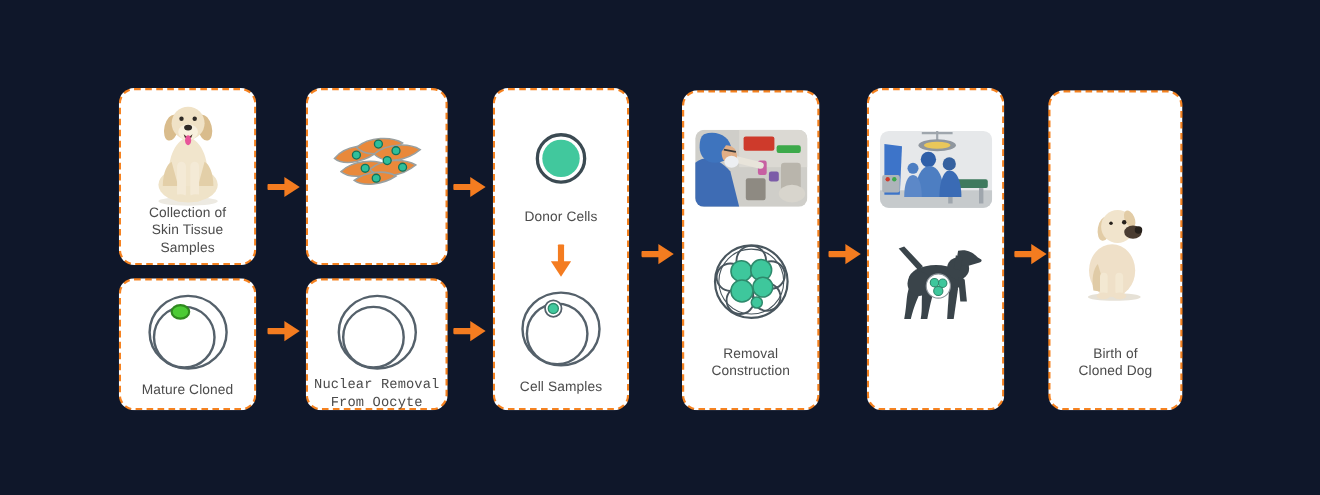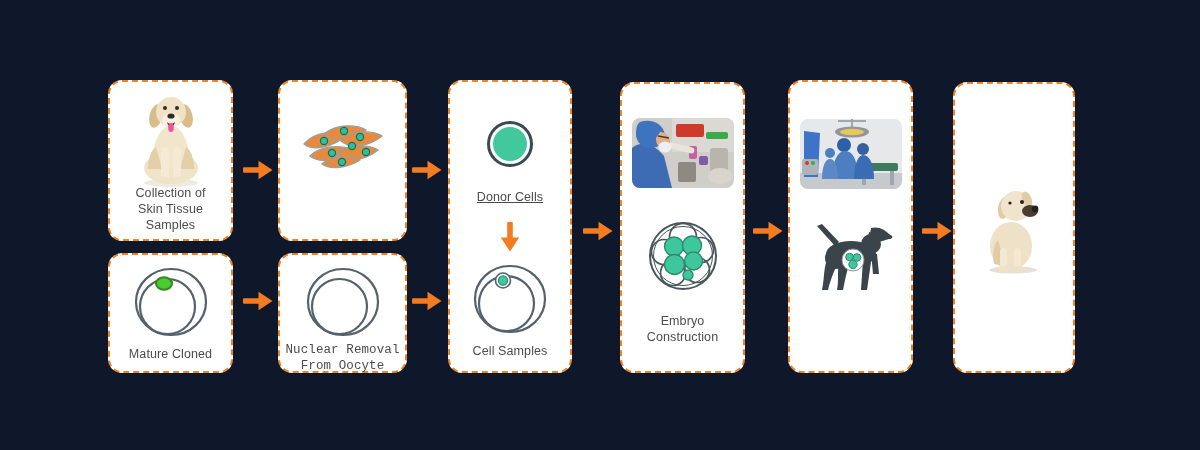--- a/index.html
+++ b/index.html
@@ -109,21 +109,21 @@
 From Oocyte</div>
   </div>
 
   <div class="step-box" id="box-fusion">
     <span class="icon center-x" style="top:38px;width:48px;height:48px;">
       <svg width="48" height="48" viewBox="0 0 48 48">
         <circle cx="24" cy="24" r="21.5" fill="#ffffff" stroke="#3B4A52" stroke-width="3"></circle>
         <circle cx="24" cy="24" r="17" fill="#41C89D"></circle>
       </svg>
     </span>
-    <div class="label" style="top:108px;text-decoration:underline;">Donor Cells</div>
+    <div class="label" style="top:108px;">Donor Cells</div>
     <span class="arrow center-x" style="top:140px;width:20px;height:30px;">
       <svg width="20" height="30" viewBox="0 0 20 30">
         <g fill="#F47C20">
           <rect x="7.2" y="0" width="5.6" height="17" rx="1"></rect>
           <polygon points="0.8,15.5 10,29.5 19.2,15.5"></polygon>
         </g>
       </svg>
     </span>
     <span class="icon center-x" style="top:182px;width:76px;height:72px;">
       <svg width="76" height="72" viewBox="0 0 76 72">
@@ -169,21 +169,21 @@
         </g>
         <g fill="#3EC79C" stroke="#2E8A6C" stroke-width="1.4">
           <circle cx="27" cy="26.5" r="9.5"></circle>
           <circle cx="45" cy="25.5" r="9.5"></circle>
           <circle cx="46.5" cy="41" r="9"></circle>
           <circle cx="27.5" cy="44.5" r="10"></circle>
           <circle cx="41" cy="55" r="5"></circle>
         </g>
       </svg>
     </span>
-    <div class="label" style="top:230px;">Embryo
+    <div class="label" style="top:230px;">Removal
 Construction</div>
   </div>
 
   <div class="step-box" id="box-transfer">
     <span class="icon photo center-x" style="top:37px;width:102px;height:70px;">
       <svg width="102" height="70" viewBox="0 0 102 70">
         <rect width="102" height="70" fill="#E6E8EA"></rect>
         <rect x="0" y="54" width="102" height="16" fill="#C6CACC"></rect>
         <line x1="52" y1="0" x2="52" y2="9" stroke="#9FA6AD" stroke-width="2"></line>
         <line x1="38" y1="2" x2="66" y2="2" stroke="#9FA6AD" stroke-width="2"></line>
@@ -240,20 +240,22 @@
         <ellipse cx="36" cy="83" rx="6" ry="3" fill="#EFE0C8"></ellipse>
         <ellipse cx="22" cy="22" rx="6" ry="11" fill="#E2CCA6" transform="rotate(10 22 22)"></ellipse>
         <circle cx="34" cy="20" r="15" fill="#F1E4CC"></circle>
         <ellipse cx="45" cy="13" rx="4.5" ry="8" fill="#E2CCA6" transform="rotate(-24 45 13)"></ellipse>
         <ellipse cx="48" cy="25" rx="8" ry="6" fill="#4A3C31"></ellipse>
         <circle cx="53" cy="23" r="3.4" fill="#26201B"></circle>
         <circle cx="40" cy="16" r="2" fill="#26201B"></circle>
         <circle cx="28" cy="17" r="1.6" fill="#26201B"></circle>
       </svg>
     </span>
+    <div class="label" style="top:230px;">Birth of
+Cloned Dog</div>
   </div>
 
   <span class="arrow" style="left:243px;top:160px;">
     <svg width="30" height="20" viewBox="0 0 30 20">
         <g fill="#F47C20">
           <rect x="0" y="7.2" width="17" height="5.6" rx="1"></rect>
           <polygon points="15.5,0.8 29.5,10 15.5,19.2"></polygon>
         </g>
       </svg>
   </span>

